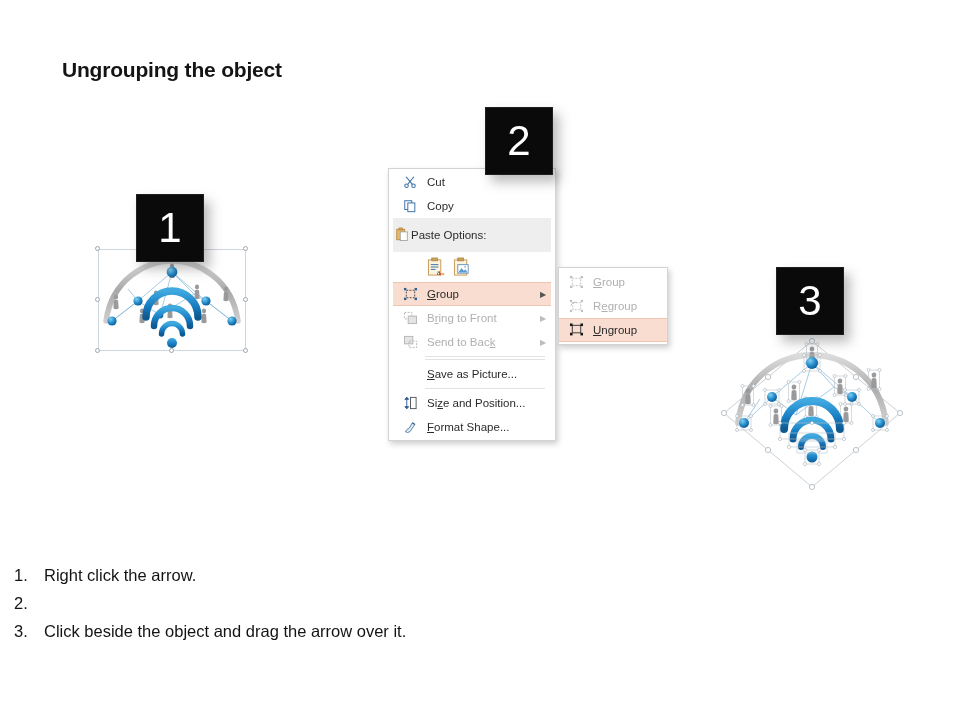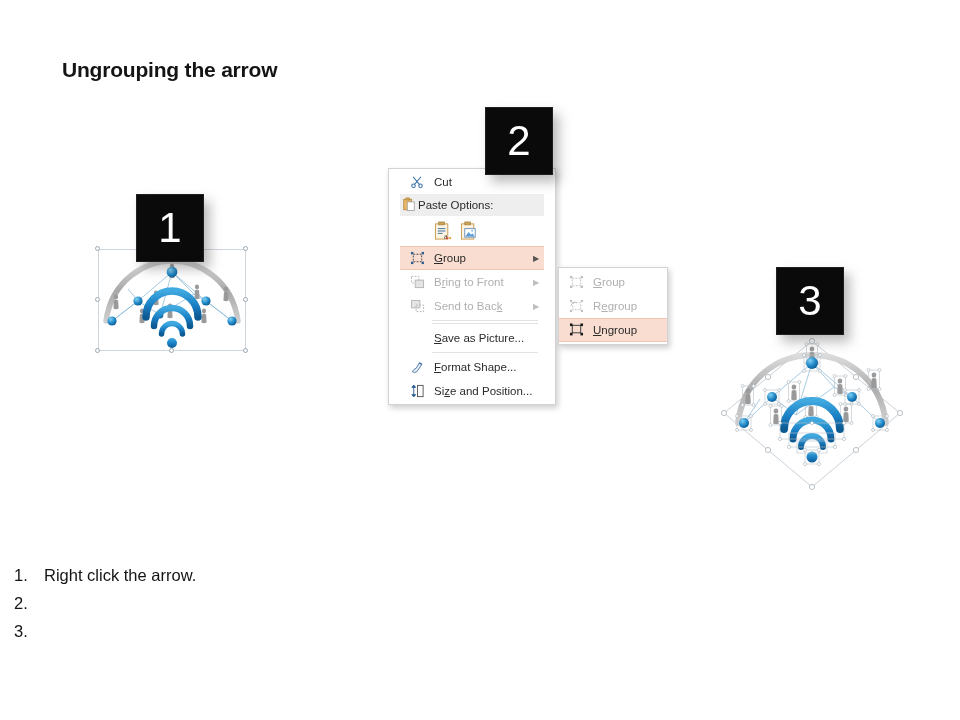--- a/index.html
+++ b/index.html
@@ -87,21 +87,21 @@
     position: absolute;
     left: 388px;
     top: 168px;
     width: 168px;
     background: #ffffff;
     border: 1px solid #d3d3d3;
     box-shadow: 2px 3px 6px rgba(0,0,0,0.20);
     font-size: 11.5px;
     color: #2b2b2b;
     z-index: 30;
-    padding: 1px 11px;
+    padding: 1px 4px;
     box-sizing: border-box;
   }
   .ctx-item {
     display: flex;
     align-items: center;
     height: 24px;
     position: relative;
     padding-left: 2px;
     box-sizing: border-box;
   }
@@ -129,21 +129,21 @@
   .ctx-item.disabled .arrow { color: #bdbdbd; }
   .ctx-item.highlight {
     background: #f9ddd0;
     border-top: 1px solid #f0c6b3;
     border-bottom: 1px solid #f0c6b3;
     height: 24px;
   }
   .ctx-header {
     display: flex;
     align-items: center;
-    height: 22px;
+    height: 34px;
     background: #eeeeee;
     padding-left: 2px;
     box-sizing: border-box;
   }
   .ctx-header .lbl {
     padding-left: 2px;
     white-space: nowrap;
     color: #2b2b2b;
   }
   .paste-row {
@@ -192,21 +192,21 @@
     white-space: nowrap;
   }
   .instr-num {
     width: 30px;
     min-width: 30px;
   }
 </style>
 </head>
 <body>
 
-<div class="page-title">Ungrouping the arrow</div>
+<div class="page-title">Ungrouping the object</div>
 
 <div class="graphic" id="graphic-1">
   <div class="selbox"></div>
   <svg width="148" height="102" viewBox="0 0 148 102" style="position:absolute;left:0;top:0;">
     <defs>
       <linearGradient id="g1wifi" x1="0" y1="0" x2="0" y2="1">
         <stop offset="0%" stop-color="#3fa9e0"></stop>
         <stop offset="55%" stop-color="#1a7fc4"></stop>
         <stop offset="100%" stop-color="#0d5a93"></stop>
       </linearGradient>
@@ -547,20 +547,29 @@
       <svg width="14" height="14" viewBox="0 0 16 16" fill="none" stroke="#3a6fa8" stroke-width="1.2">
         <circle cx="4" cy="12.3" r="2"></circle>
           <circle cx="12" cy="12.3" r="2"></circle>
         <line x1="5.3" y1="10.8" x2="12.5" y2="2"></line>
           <line x1="10.7" y1="10.8" x2="3.5" y2="2"></line>
       </svg>
     </span>
     <span class="lbl"><span>Cut</span></span>
   </div>
 
+  <div class="ctx-item">
+    <span class="ico">
+      <svg width="14" height="14" viewBox="0 0 16 16" fill="#ffffff" stroke="#3a6fa8" stroke-width="1.1">
+        <rect x="2" y="2" width="8" height="10"></rect>
+          <rect x="5.5" y="4.5" width="8" height="10"></rect>
+      </svg>
+    </span>
+    <span class="lbl"><span>Copy</span></span>
+  </div>
 
   <div class="ctx-header">
     <span class="ico">
       <svg width="14" height="15" viewBox="0 0 16 17" fill="none">
         <rect x="2" y="2.5" width="9" height="12" fill="#e8b96a" stroke="#b98b3e" stroke-width="1"></rect>
         <rect x="4.5" y="1" width="4" height="2.4" fill="#c9a35a" stroke="#b98b3e" stroke-width="0.8"></rect>
         <rect x="6" y="5.5" width="8" height="10" fill="#ffffff" stroke="#9a9a9a" stroke-width="0.9"></rect>
       </svg>
     </span>
     <span class="lbl">Paste Options:</span>
@@ -638,39 +647,39 @@
   <div class="ctx-item">
     <span class="ico"></span>
     <span class="lbl"><span class="acc">S</span>ave as Picture...</span>
   </div>
 
   <div class="ctx-sep"></div>
 
   <div class="ctx-item">
     <span class="ico">
       <svg width="15" height="14" viewBox="0 0 16 15" fill="none">
-        <path d="M2.5 12.5 q1.5 -3 4 -3.5 l3.5 -6 2.5 1.8 -3.8 5.8 q-0.8 2.4 -3.8 2.8 z" fill="#e8eef5" stroke="#4a78a8" stroke-width="1"></path>
-        <path d="M10 3 L12.8 4.8" stroke="#2d5f93" stroke-width="1.4"></path>
-      </svg>
-    </span>
-    <span class="lbl"><span class="acc">F</span>ormat Shape...</span>
-  </div>
-
-  <div class="ctx-item">
-    <span class="ico">
-      <svg width="15" height="14" viewBox="0 0 16 15" fill="none">
         <rect x="8" y="1.5" width="6" height="12" stroke="#555" stroke-width="1"></rect>
         <g stroke="#2d5f93" stroke-width="1" fill="#2d5f93">
           <line x1="4" y1="3" x2="4" y2="12"></line>
           <path d="M4 1.2 L6 3.6 L2 3.6 Z"></path>
             <path d="M4 13.8 L6 11.4 L2 11.4 Z"></path>
         </g>
       </svg>
     </span>
     <span class="lbl">Si<span class="acc">z</span>e and Position...</span>
+  </div>
+
+  <div class="ctx-item">
+    <span class="ico">
+      <svg width="15" height="14" viewBox="0 0 16 15" fill="none">
+        <path d="M2.5 12.5 q1.5 -3 4 -3.5 l3.5 -6 2.5 1.8 -3.8 5.8 q-0.8 2.4 -3.8 2.8 z" fill="#e8eef5" stroke="#4a78a8" stroke-width="1"></path>
+        <path d="M10 3 L12.8 4.8" stroke="#2d5f93" stroke-width="1.4"></path>
+      </svg>
+    </span>
+    <span class="lbl"><span class="acc">F</span>ormat Shape...</span>
   </div>
 </div>
 
 <div class="ctx-submenu">
   <div class="ctx-item disabled">
     <span class="ico">
       <svg width="15" height="14" viewBox="0 0 16 15" fill="none" stroke="#c0c0c0" stroke-width="1">
         <rect x="3.5" y="3.5" width="9" height="8" stroke-dasharray="2 1.4"></rect>
         <g fill="#c0c0c0" stroke="none">
           <rect x="1" y="1" width="2.6" height="2.6"></rect>
@@ -722,14 +731,15 @@
 <div class="instructions">
   <div class="instr-row">
     <span class="instr-num">1.</span>
     <span>Right click the arrow.</span>
   </div>
   <div class="instr-row">
     <span class="instr-num">2.</span>
   </div>
   <div class="instr-row">
     <span class="instr-num">3.</span>
+    <span>Click beside the object and drag the arrow over it.</span>
   </div>
 </div>
 
 </body></html>

